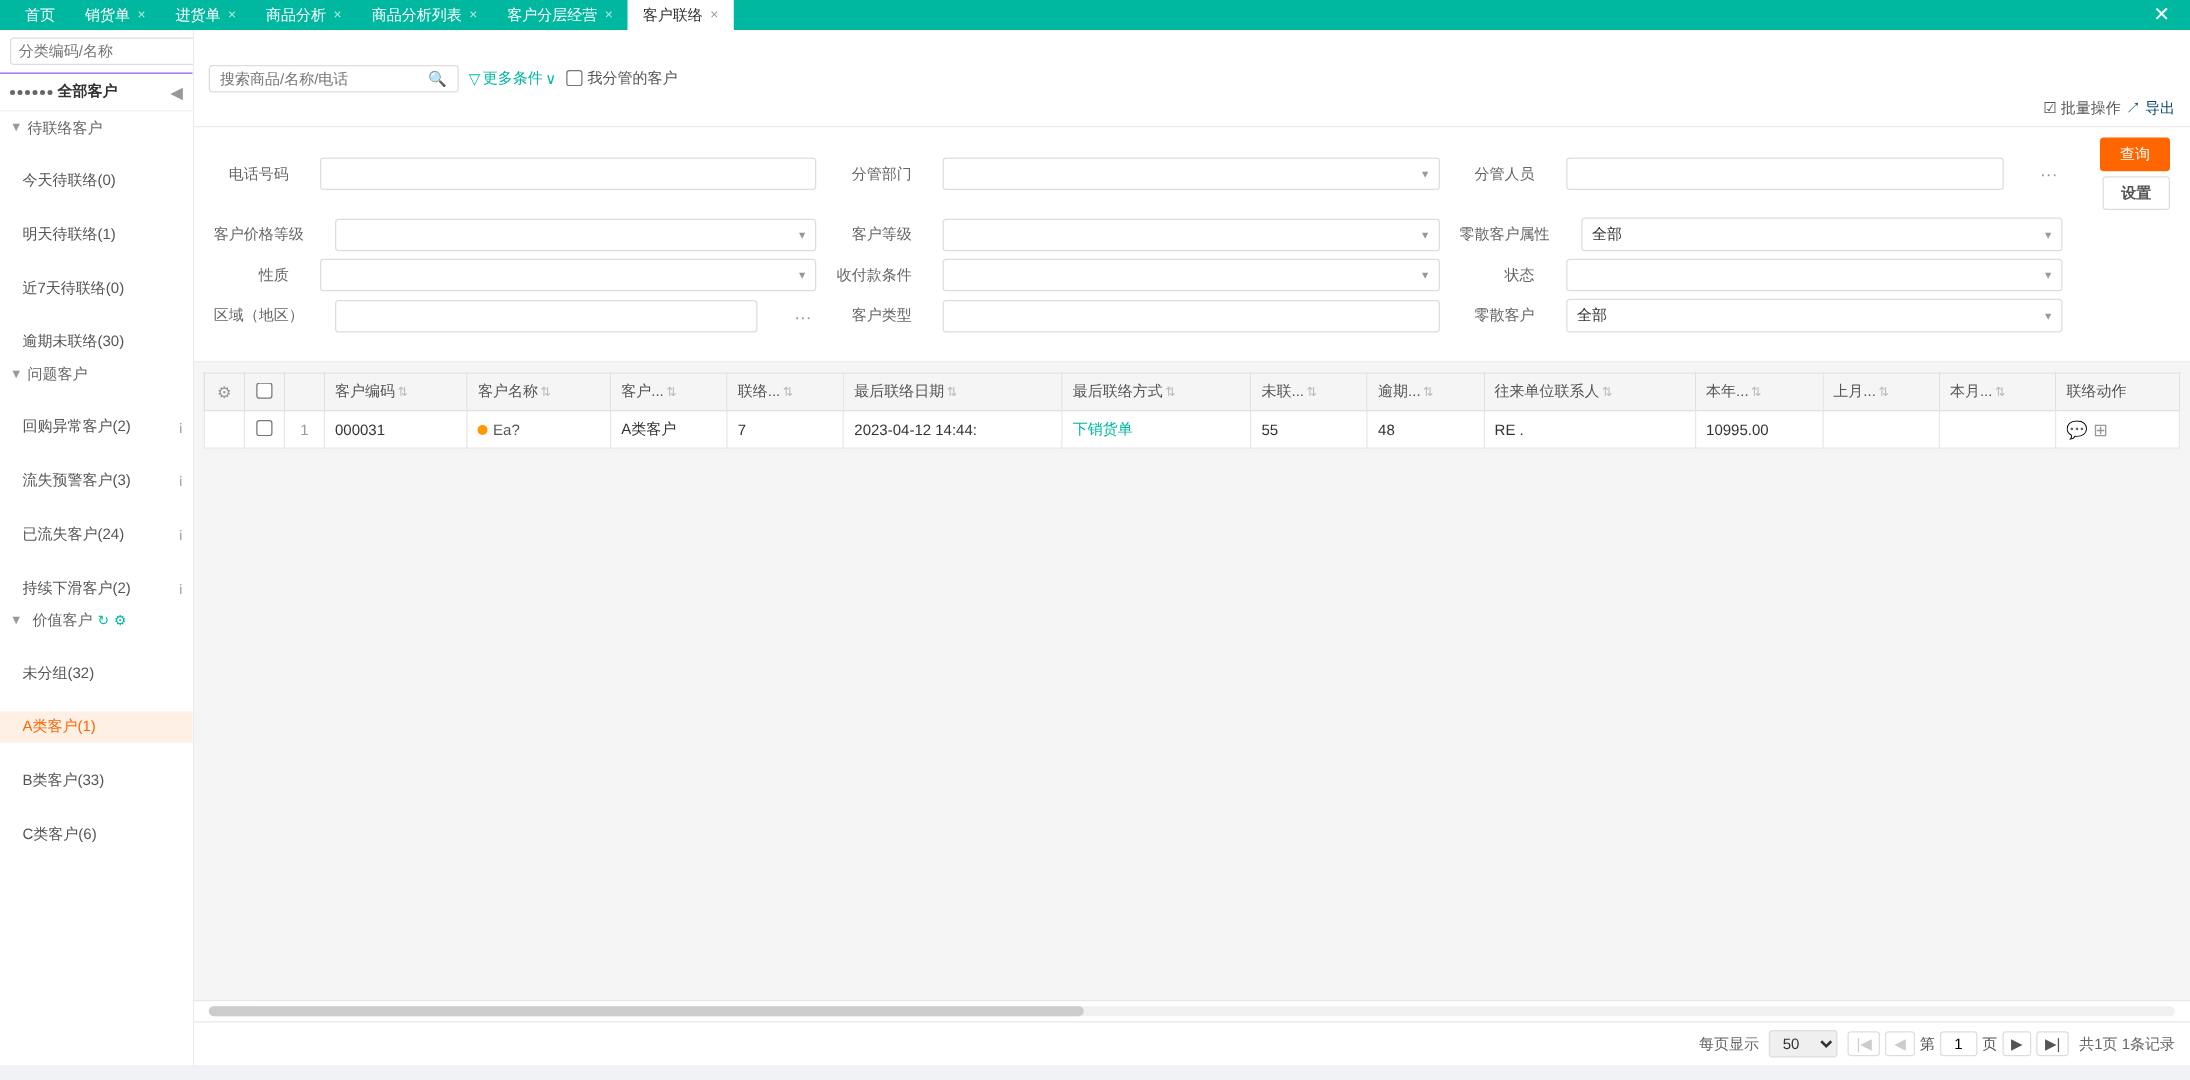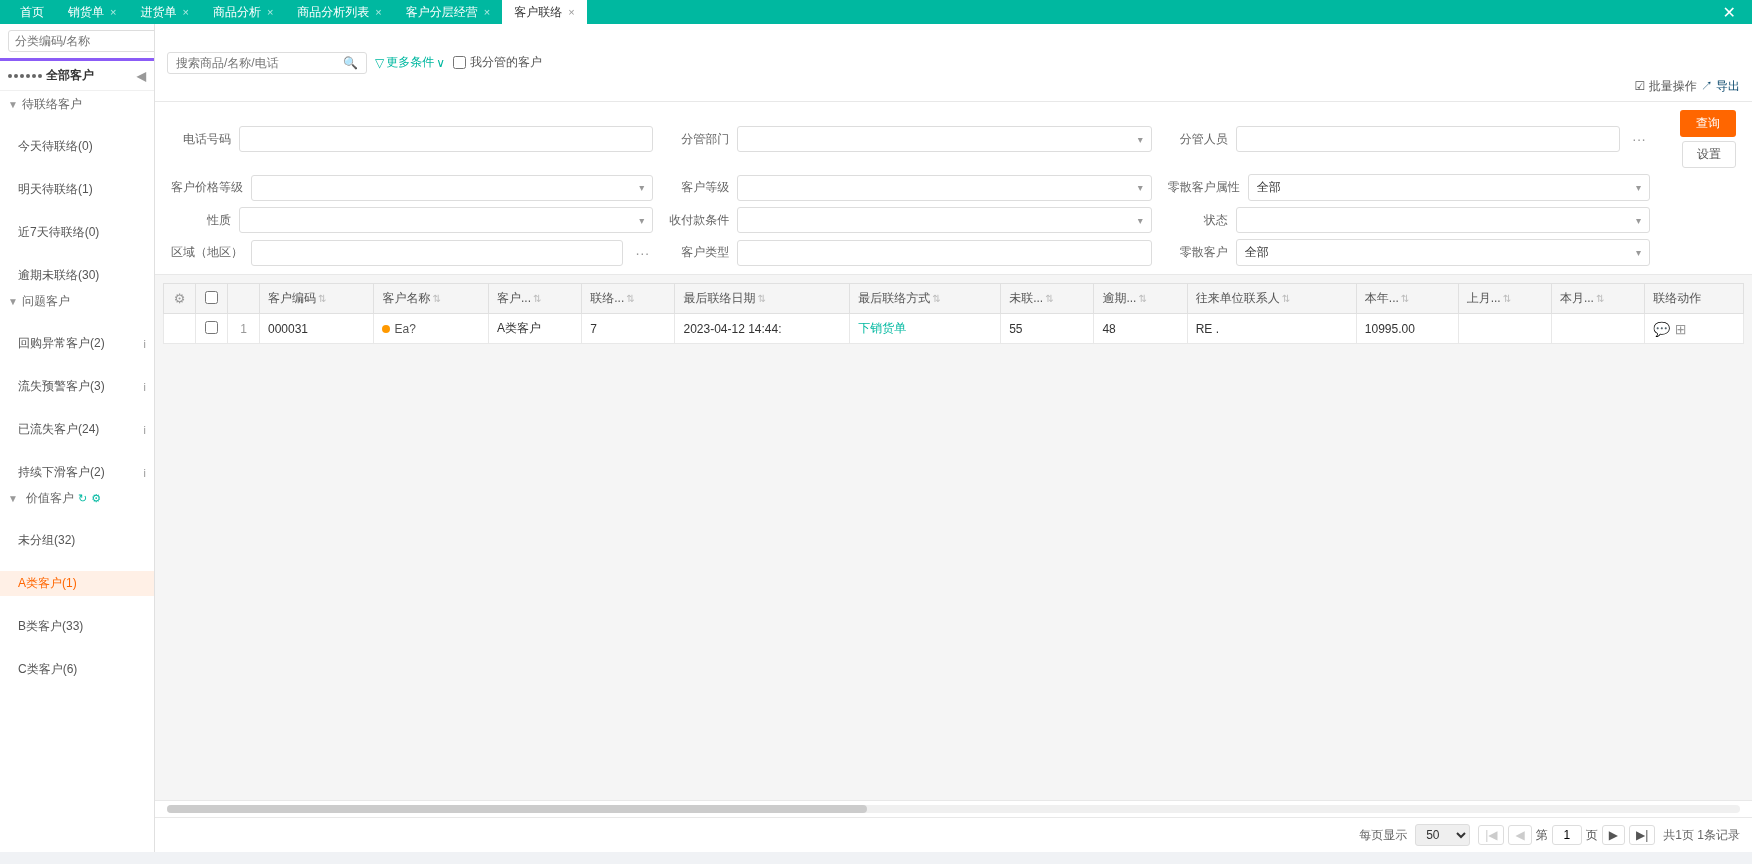--- a/index.html
+++ b/index.html
@@ -34,21 +34,21 @@
     }
 
     
     .sidebar {
       width: 155px; background: white; border-right: 1px solid #e0e0e0;
       display: flex; flex-direction: column; overflow-y: auto;
       flex-shrink: 0;
     }
     .sidebar-search {
       display: flex; align-items: center; padding: 6px 8px;
-      border-bottom: 3px solid #8b5cf6;
+      border-bottom: 1px solid #8b5cf6;
     }
     .sidebar-search input {
       flex: 1; border: 1px solid #ddd; border-radius: 3px;
       padding: 3px 6px; font-size: 12px; outline: none;
       color: #999;
     }
     .sidebar-section-header {
       display: flex; align-items: center; justify-content: space-between;
       padding: 6px 8px; font-weight: bold; color: #333; font-size: 13px;
       border-bottom: 1px solid #f0f0f0;
@@ -103,23 +103,23 @@
     .export-btn { color: #0c4a6e; cursor: pointer; font-size: 12px; }
 
     
     .advanced-filters {
       background: white; padding: 8px 16px;
       border-bottom: 1px solid #e8e8e8;
     }
     .filter-row {
       display: flex; gap: 0; margin-bottom: 6px; align-items: center;
     }
-    .filter-row:last-child { margin-bottom: 0; }
+    .filter-row:last-child { margin-bottom: 15px; }
     .filter-cell {
-      display: flex; align-items: center; flex: 1; gap: 8px;
+      display: flex; align-items: center; flex: 1; gap: 25px;
       padding-right: 16px;
     }
     .filter-cell label {
       color: #666; white-space: nowrap; min-width: 60px; text-align: right;
       font-size: 12px;
     }
     .filter-select {
       flex: 1; border: 1px solid #ddd; border-radius: 3px;
       padding: 4px 8px; font-size: 12px; color: #333;
       display: flex; align-items: center; justify-content: space-between;
@@ -140,21 +140,21 @@
       min-width: 70px;
     }
     .btn-query {
       background: #ff6600; color: white; border: none;
       padding: 5px 16px; border-radius: 3px; cursor: pointer;
       font-size: 12px; white-space: nowrap;
     }
     .btn-settings {
       background: white; color: #555; border: 1px solid #ddd;
       padding: 4px 14px; border-radius: 3px; cursor: pointer;
-      font-size: 12px; white-space: nowrap;
+      font-size: 12px; white-space: nowrap; font-weight: bold;
     }
 
     
     .table-wrapper {
       flex: 1; overflow: auto; padding: 8px;
     }
     .data-table {
       width: 100%; border-collapse: collapse; background: white;
       border: 1px solid #e8e8e8;
     }

